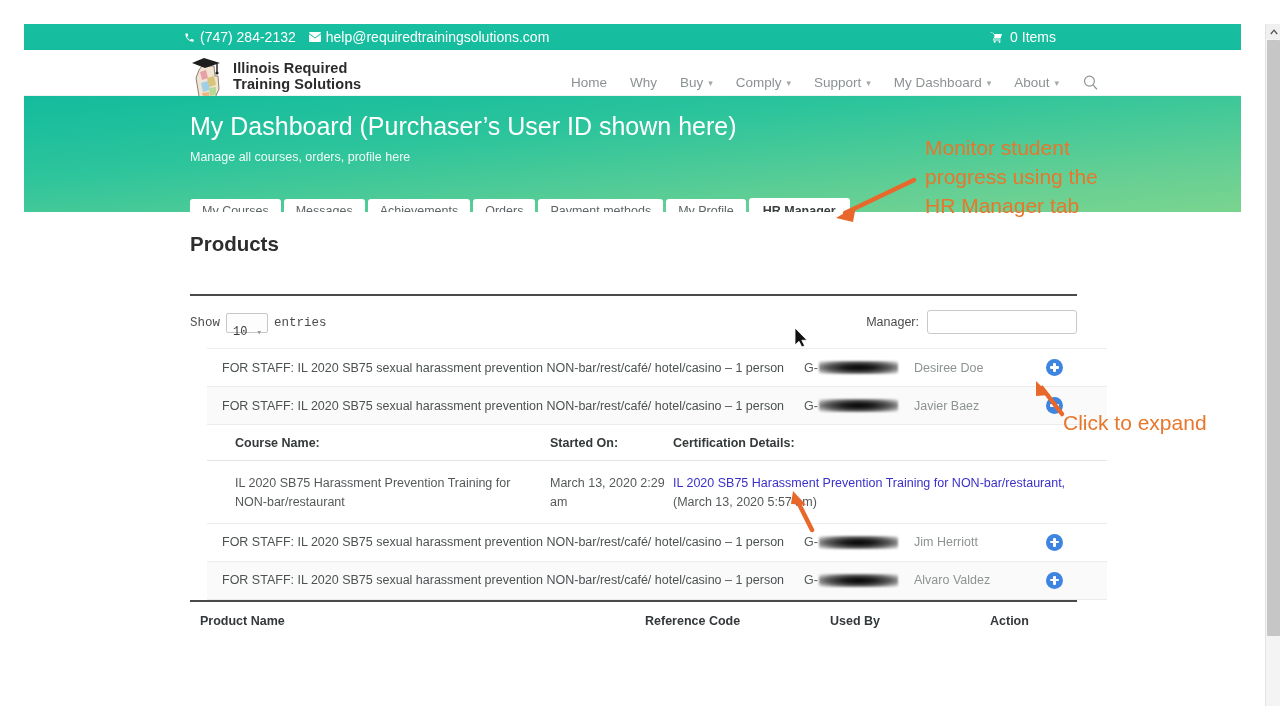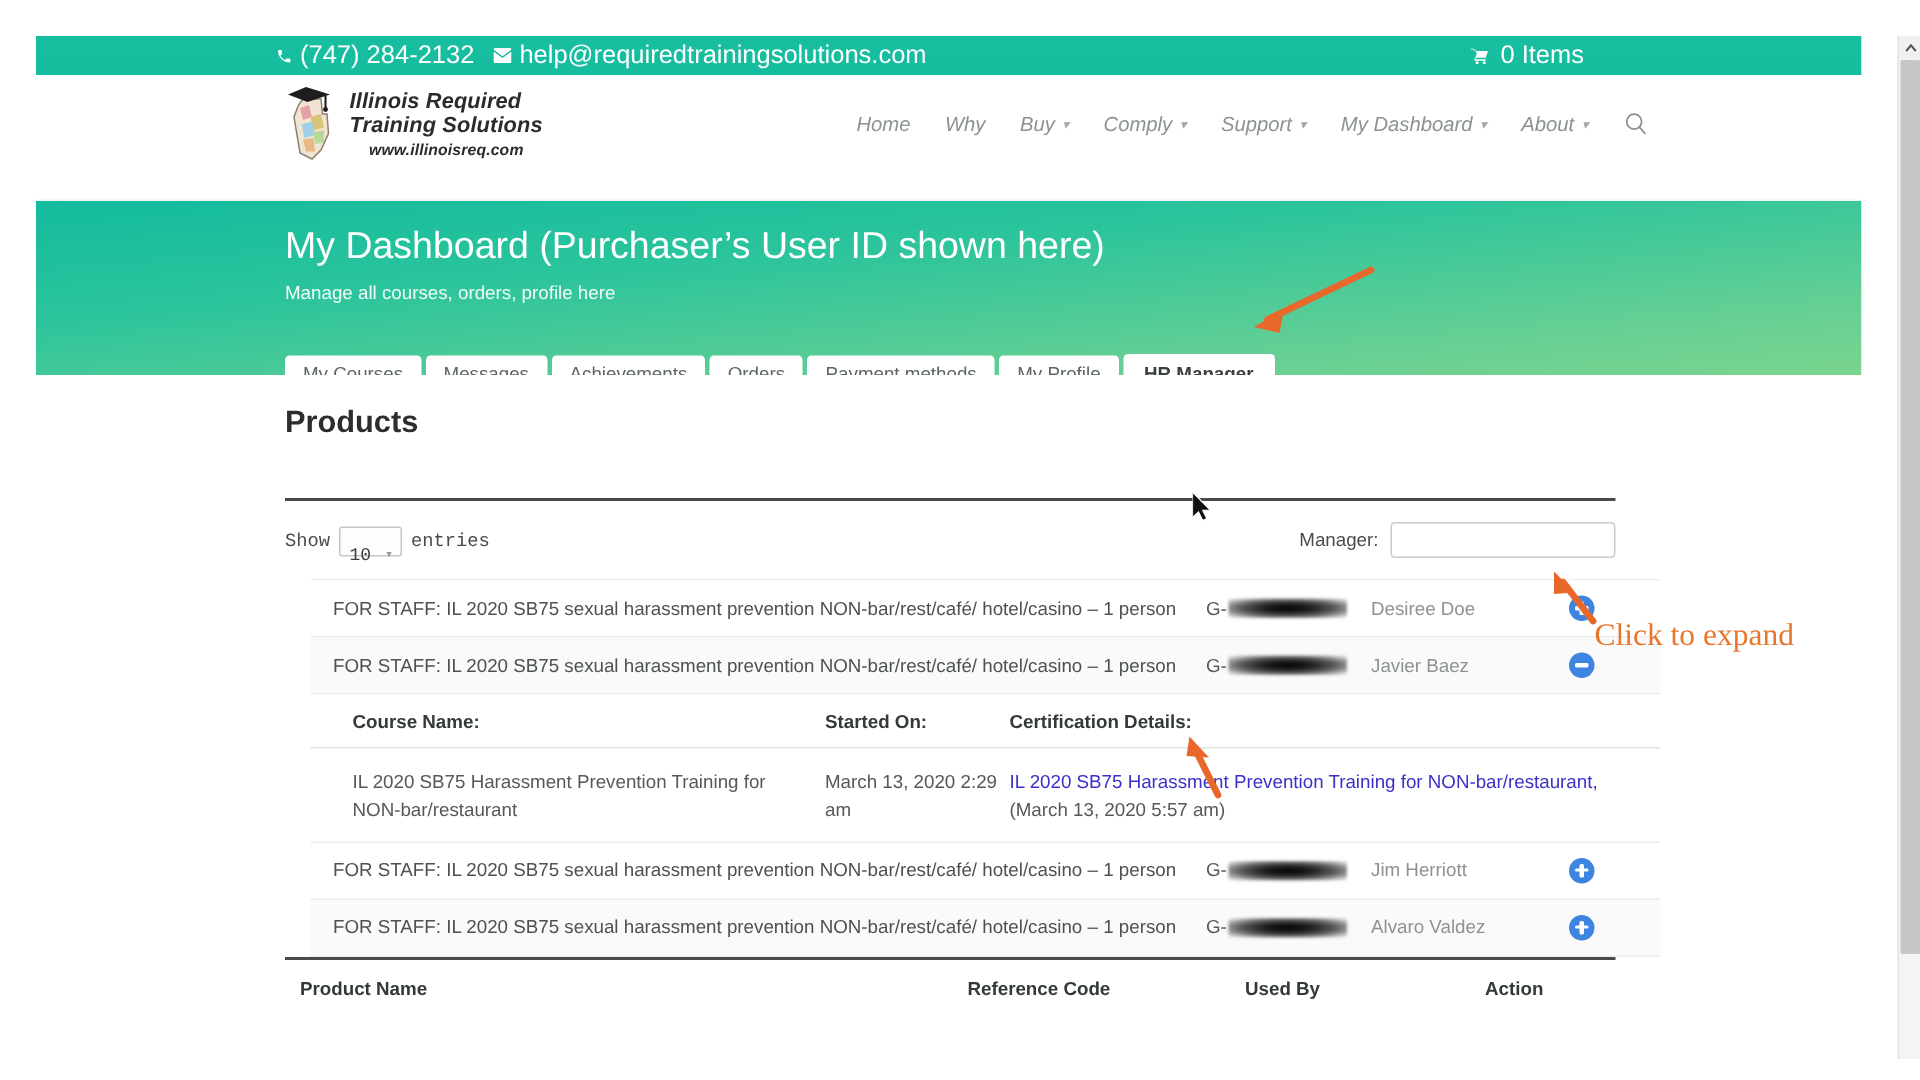--- a/index.html
+++ b/index.html
@@ -34,44 +34,43 @@
     overflow: hidden;
   }
 
   
   .topbar {
     position: relative;
     height: 26px;
     background: #1abc9c;
     background: linear-gradient(180deg,#17bfa0 0%,#15bd9e 100%);
     color: #ffffff;
-    font-size: 17px;
+    font-size: 14px;
     text-align: right;
   }
   .topbar-left {
     position: absolute; left: 160px; top: 0; height: 26px;
     display: flex; align-items: center; gap: 13px;
     white-space: nowrap;
   }
   .topbar-right {
     position: absolute; right: 185px; top: 0; height: 26px;
     display: flex; align-items: center; gap: 7px;
     white-space: nowrap;
   }
   .tb-item { display: flex; align-items: center; gap: 5px; color:#ffffff; }
   .tb-icon { display:inline-flex; align-items:center; }
   .tb-icon svg { display:block; }
 
   
   .header {
     position: relative;
-    height: 84px;
+    height: 46px;
     background: #ffffff;
     border-bottom: 1px solid #eef3f3;
-    font-style: italic;
   }
   .logo-wrap {
     position: absolute; left: 166px; top: 6px;
     display: flex; align-items: flex-start; gap: 7px;
   }
   .logo-mark { width: 36px; height: 52px; position: relative; }
   .logo-text {
     padding-top: 5px;
     line-height: 1.08;
   }
@@ -275,21 +274,21 @@
   
   .anno {
     position: absolute;
     color: #e8762c;
     font-size: 21px;
     line-height: 1.38;
     white-space: pre-line;
     pointer-events: none;
   }
   #anno-hr  { left: 925px; top: 134px; }
-  #anno-exp { left: 1063px; top: 409px; font-family: Liberation Serif, serif; }
+  #anno-exp { left: 1063px; top: 409px; }
   #anno-cert{ left: 814px; top: 526px; }
 
   .arrow-svg { position: absolute; pointer-events: none; }
 
   
   .cursor { position: absolute; left: 795px; top: 328px; }
 
   
   .scrollbar {
     position: absolute; right: 0; top: 24px;
@@ -553,20 +552,23 @@
       <line x1="1062" y1="414" x2="1042" y2="388" stroke="#e8682c" stroke-width="4.5" stroke-linecap="round"></line>
       <polygon points="1036,381 1050,395 1036,396" fill="#e8682c"></polygon>
     </g>
 
     <g>
       <line x1="812" y1="530" x2="797" y2="500" stroke="#e8682c" stroke-width="4.5" stroke-linecap="round"></line>
       <polygon points="793,491 806,505 791,504" fill="#e8682c"></polygon>
     </g>
   </svg>
 
+  <div class="anno" id="anno-hr">Monitor student
+progress using the
+HR Manager tab</div>
   <div class="anno" id="anno-exp">Click to expand</div>
 
   <div class="cursor">
     <svg width="14" height="20" viewBox="0 0 14 20">
       <polygon points="0,0 0,17 4,13.3 6.8,19 9.6,17.7 6.8,12.3 12,12.2" fill="#111111" stroke="#ffffff" stroke-width="0.8"></polygon>
     </svg>
   </div>
 
   <div class="scrollbar">
     <div class="sb-up">

